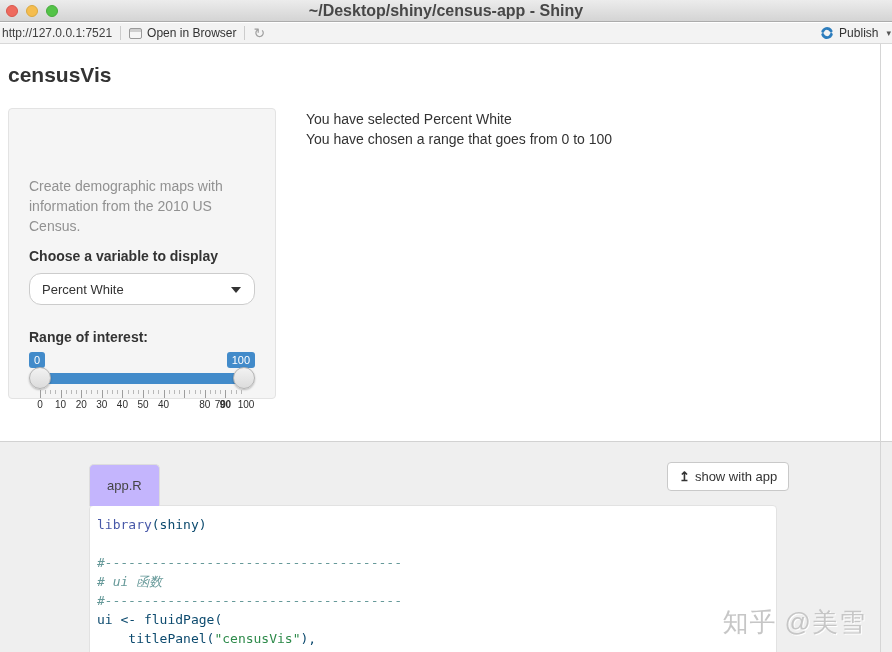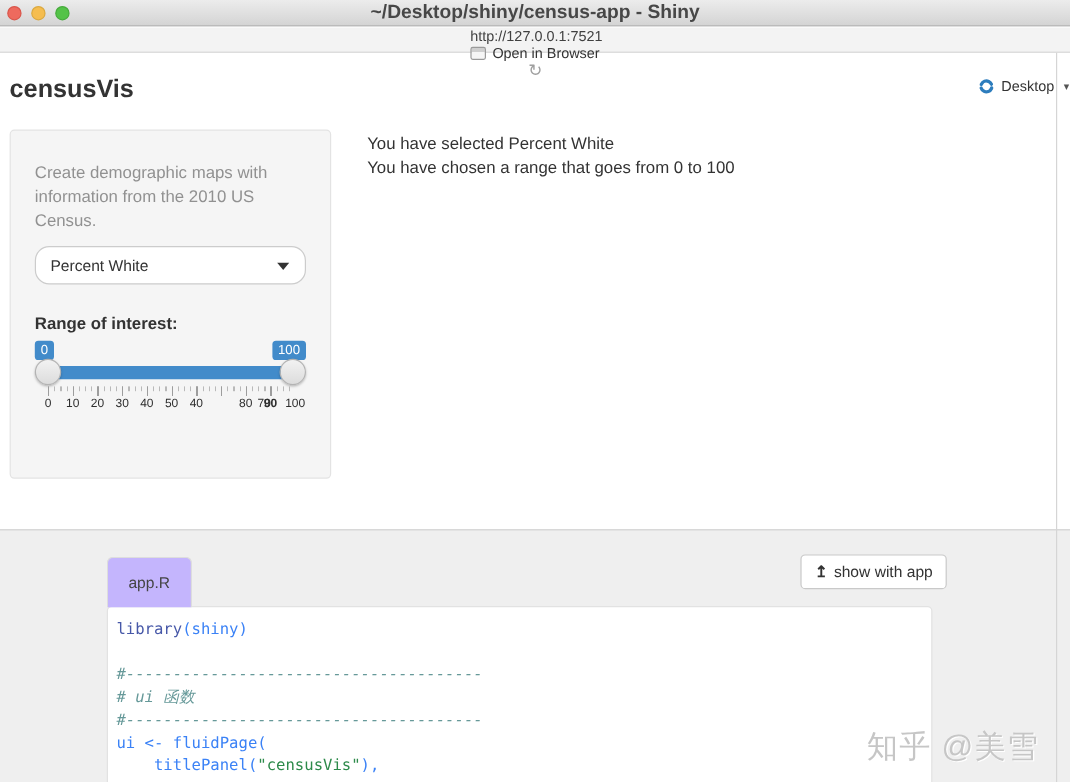--- a/index.html
+++ b/index.html
@@ -22,40 +22,40 @@
   .dot.yellow { background:#f5bd4f; border:1px solid #dba940; }
   .dot.green  { background:#54c348; border:1px solid #47ab3d; }
   .title-text {
     text-align:center; line-height:22px; font-size:16px; font-weight:600; color:#474747;
   }
 
   
   .toolbar {
     position:absolute; top:23px; left:0; right:0; height:21px;
     background:#f3f3f3; border-bottom:1px solid #d8d8d8;
-    display:flex; align-items:center; font-size:12px; color:#333;flex-direction:column;
+    display:flex; align-items:center; font-size:12px; color:#333;
   }
   .toolbar .url { margin-left:2px; color:#404040; }
   .vsep { width:1px; height:14px; background:#ccc; margin:0 8px; }
   .tool-btn { display:flex; align-items:center; gap:5px; cursor:default; }
   .win-icon { width:13px; height:11px; border:1px solid #9a9a9a; border-radius:2px;
     background:linear-gradient(#cfcfcf 0 3px, #f6f6f6 3px); }
   .refresh-icon { font-size:14px; color:#9f9f9f; line-height:14px; }
   .toolbar .right { margin-left:auto; display:flex; align-items:center; gap:4px; padding-right:1px; }
   .pub-caret { font-size:9px; color:#555; margin-left:3px; }
 
   
   .app-title { position:absolute; left:8px; top:63px; font-size:21px; font-weight:600; color:#333; }
 
   .well {
     position:absolute; left:8px; top:108px; width:268px; height:291px;
     background:#f5f5f5; border:1px solid #e3e3e3; border-radius:4px;
     padding:24px 20px 0 20px;
   }
-  .help-text { font-size:14px; line-height:20px; color:#919191; margin-bottom:12px; }
+  .help-text { font-size:14px; line-height:20px; color:#919191; margin-bottom:12px;margin-top:43px; }
   .ctl-label { font-size:14px; font-weight:700; color:#333; }
   .select-box {
     margin-top:9px; height:32px; background:#fff; border:1px solid #ccc; border-radius:12px;
     display:flex; align-items:center; padding:0 12px; font-size:13px; color:#333;
     position:relative; cursor:default;
   }
   .select-caret {
     position:absolute; right:13px; top:13px; width:0; height:0;
     border-left:5px solid transparent; border-right:5px solid transparent;
     border-top:6px solid #333;
@@ -118,21 +118,21 @@
     background:#fff; border:1px solid #e2e2e2; border-radius:4px;
     padding:9px 10px 0 7px;
   }
   .code-block {
     font-family:"DejaVu Sans Mono", monospace; font-size:13px; line-height:19px;
     white-space:pre; color:#333;
   }
   .code-line .kw { color:#4758a8; }
   .code-line .cm { color:#669999; font-style:italic; }
   .code-line .st { color:#2d8a4a; }
-  .code-line .pl { color:#3b82f6; }
+  .code-line .pl { color:#0c4a6e; }
 
   .scroll-line { position:absolute; left:880px; top:44px; bottom:0; width:1px; background:#d5d5d5; }
 
   .watermark {
     position:absolute; right:26px; bottom:12px; z-index:5;
     font-size:26px; letter-spacing:1px; color:#c6c6c6;
     text-shadow:1px 1px 0 #ffffff;
   }
 </style>
 </head>
@@ -156,30 +156,31 @@
   </span>
   <span class="vsep"></span>
   <span class="tool-btn">
     <span class="refresh-icon">↻</span>
   </span>
   <span class="right">
     <span class="tool-btn">
       <svg width="14" height="14" viewBox="0 0 16 16">
         <circle cx="8" cy="8" r="5.2" fill="none" stroke="#2d7dbd" stroke-width="3.2" stroke-dasharray="12 3.5" stroke-linecap="round" transform="rotate(25 8 8)"></circle>
       </svg>
-      <span>Desktop</span>
+      <span>Publish</span>
       <span class="pub-caret">▾</span>
     </span>
   </span>
 </div>
 
 <h2 class="app-title">censusVis</h2>
 
 <div class="well">
   <div class="help-text">Create demographic maps with information from the 2010 US Census.</div>
+  <div class="ctl-label">Choose a variable to display</div>
   <div class="select-box">
     <span>Percent White</span>
     <span class="select-caret"></span>
   </div>
   <div class="ctl-label range-label">Range of interest:</div>
   <div class="slider">
     <span class="sl-badge min">0</span>
     <span class="sl-badge max">100</span>
     <div class="sl-track"></div>
     <div class="sl-handle left"></div>

